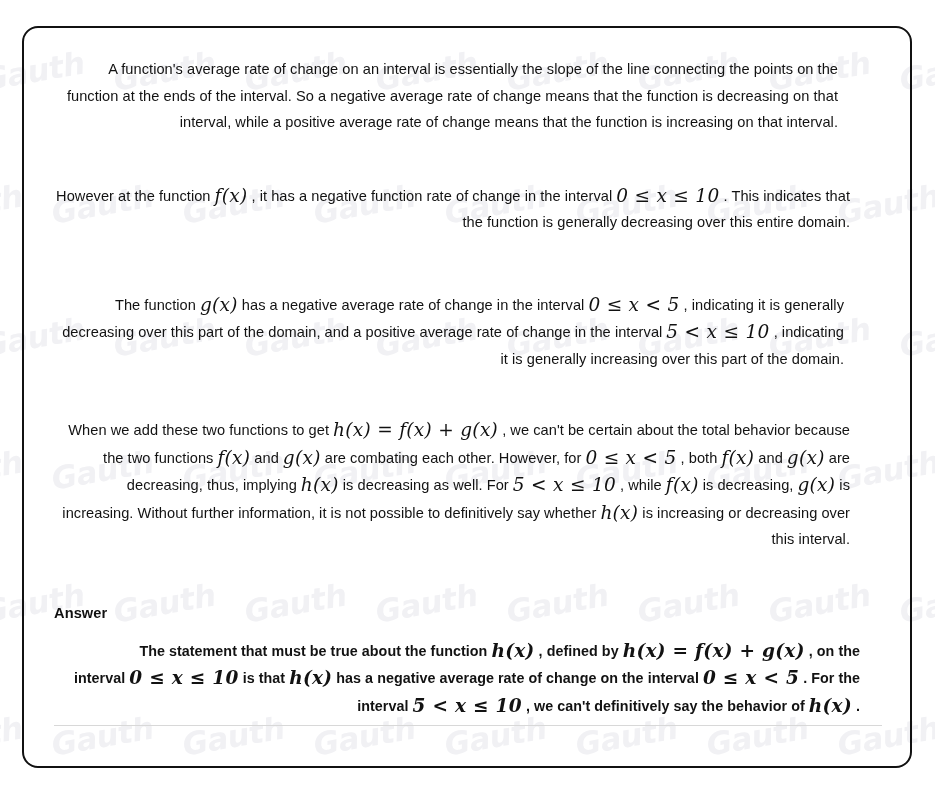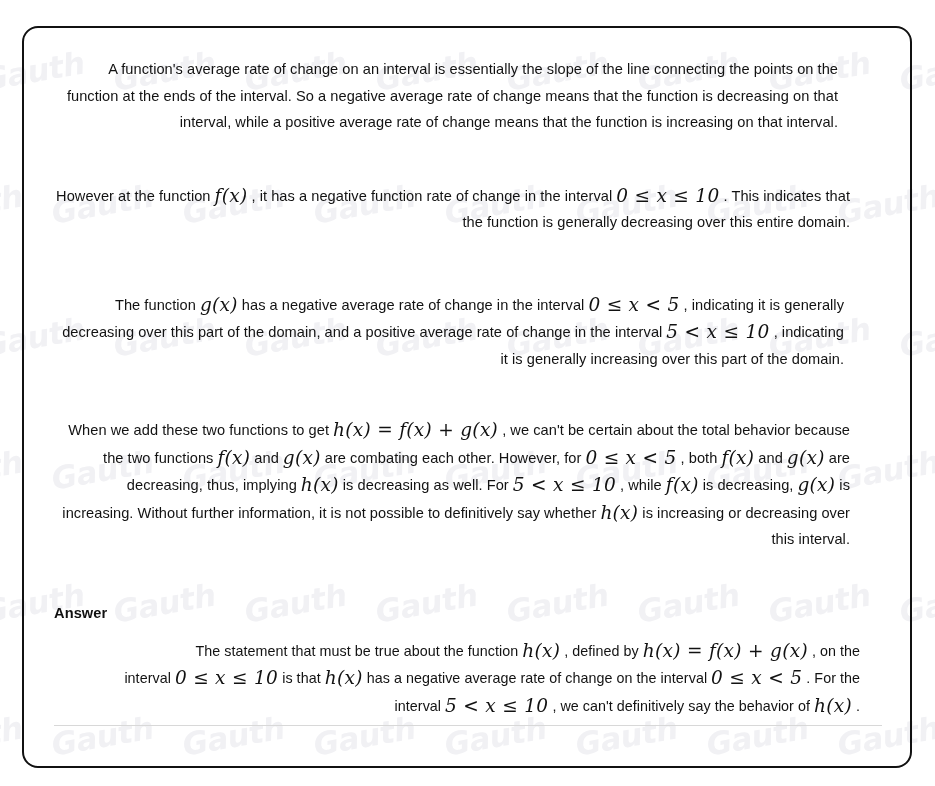--- a/index.html
+++ b/index.html
@@ -97,20 +97,21 @@
     font-weight: 700;
     color: #111111;
     letter-spacing: 0.1px;
     position: relative;
     z-index: 2;
   }
   #para-answer {
     margin: 16px 18px 0 0;
     font-size: 14.3px;
     line-height: 25.5px;
+    font-weight: bold;
   }
 
   
   #thin-rule {
     position: absolute;
     left: 30px;
     top: 697px;
     width: 828px;
     height: 1px;
     background: #d8d8d8;

